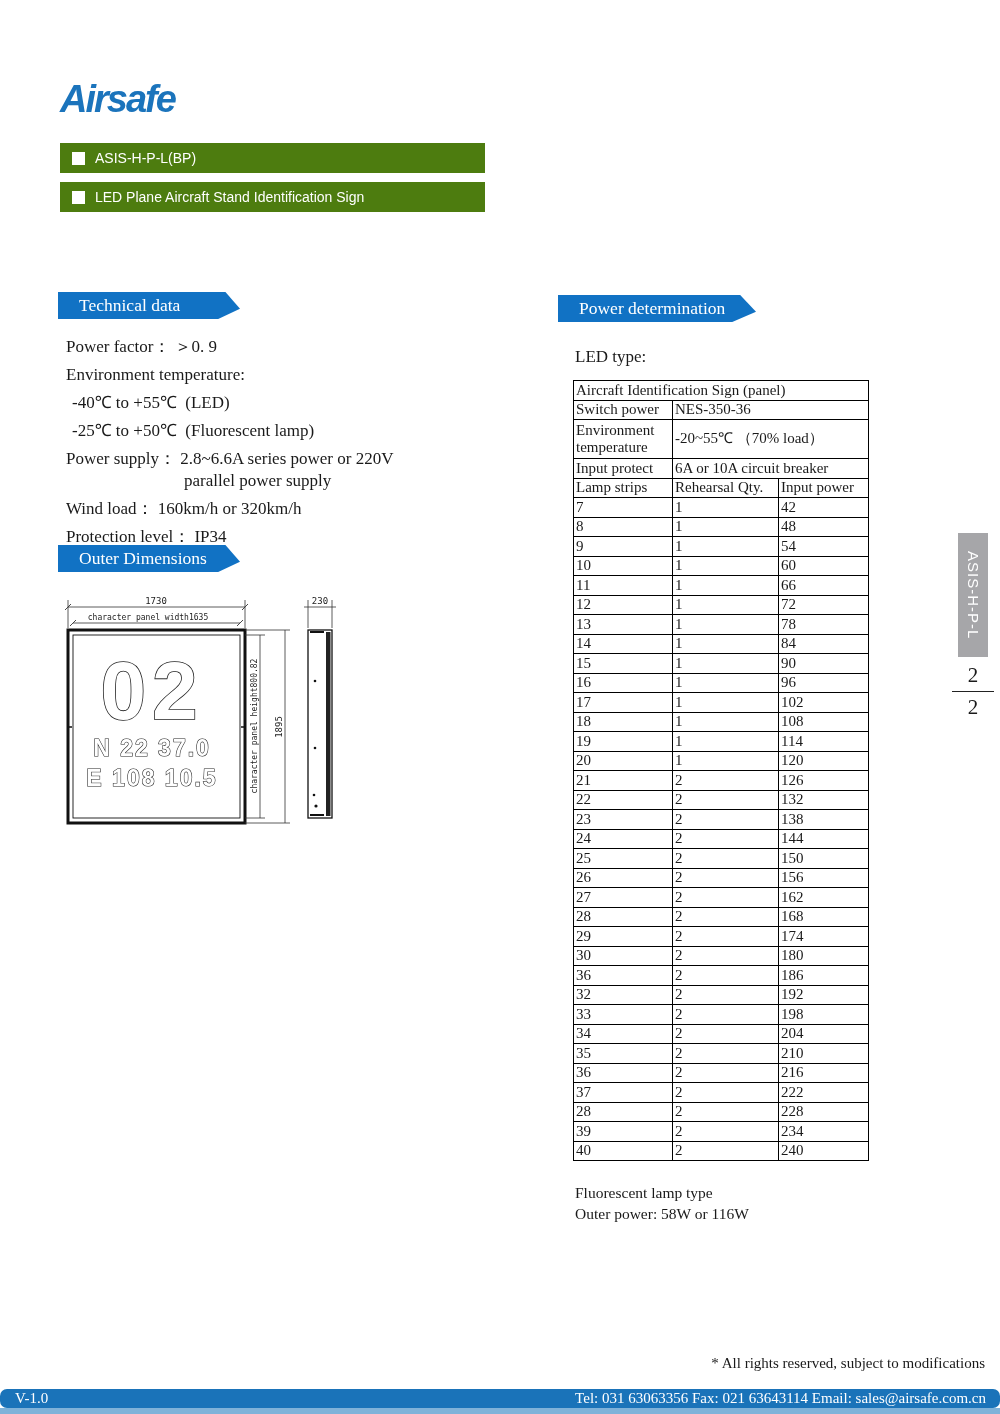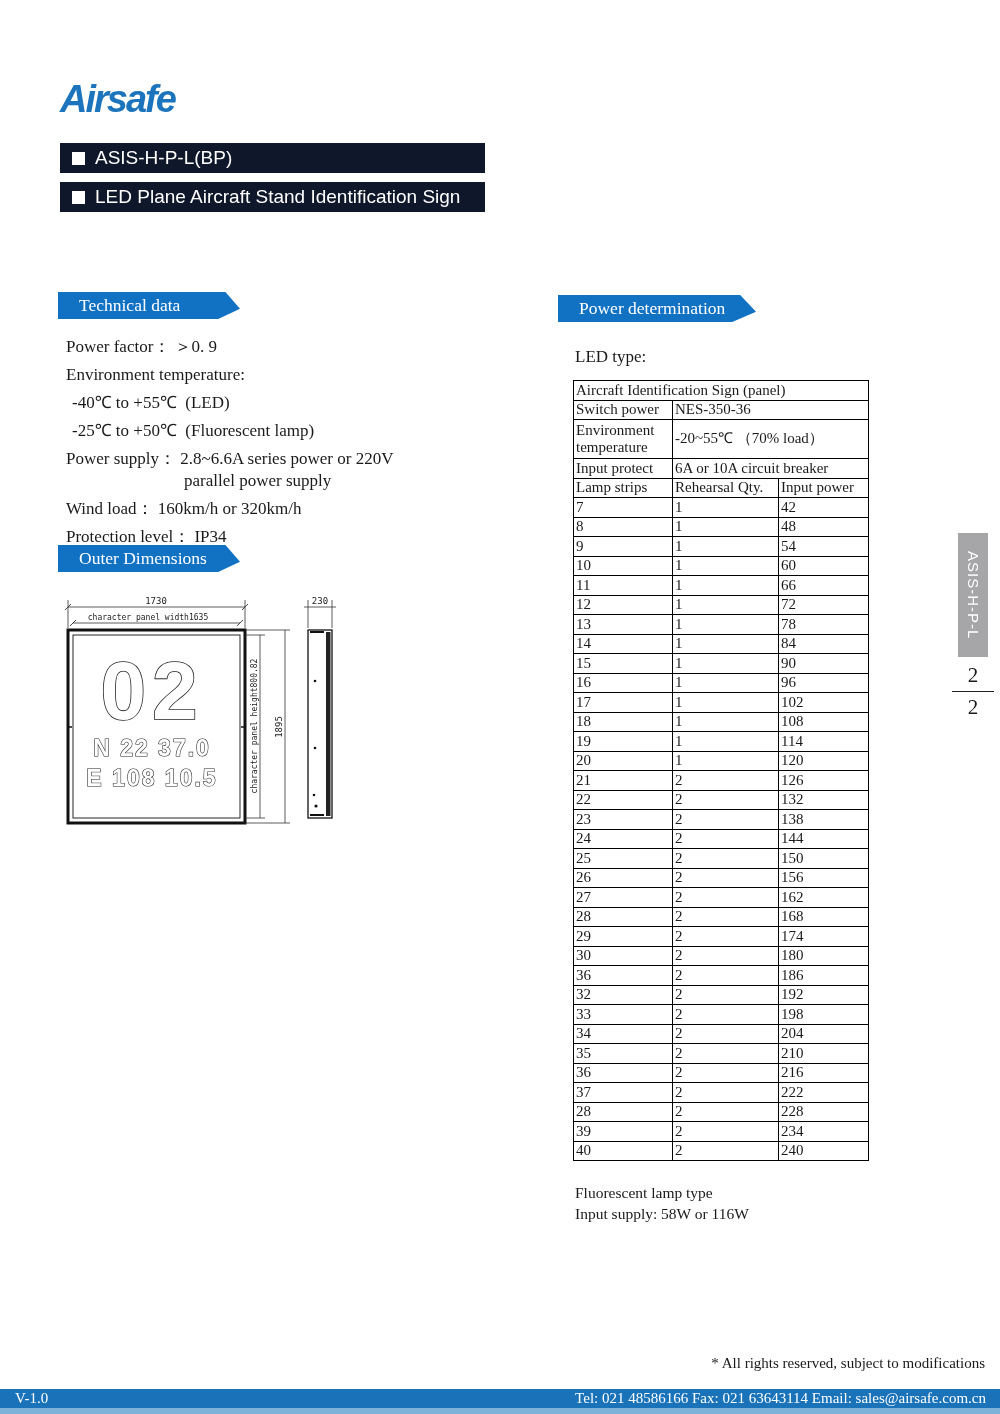--- a/index.html
+++ b/index.html
@@ -11,22 +11,22 @@
 
   
   .logo {
     position:absolute; left:60px; top:80px;
     font-family:"Liberation Sans", sans-serif;
     font-size:38px; font-weight:bold; font-style:italic;
     color:#1b74bc; letter-spacing:-2px; line-height:1;
   }
   .gray-bar {
     position:absolute; left:60px; width:425px; height:30px;
-    background:#0f172a; display:flex; align-items:center;
-    font-family:"Liberation Sans", sans-serif; font-size:19px; color:#ffffff;
+    background:#4d7c0f; display:flex; align-items:center;
+    font-family:"Liberation Sans", sans-serif; font-size:14px; color:#ffffff;
   }
   .gray-bar .bullet {
     width:13px; height:13px; background:#ffffff; margin:0 10px 0 12px; flex:0 0 auto;
   }
   .bar-1 { top:143px; }
   .bar-2 { top:182px; }
 
   
   .ribbon {
     position:absolute; height:27px; line-height:27px;
@@ -78,21 +78,21 @@
     font-family:"Liberation Sans", sans-serif; font-weight:bold;
     fill:#ffffff; stroke:#222; paint-order:stroke;
   }
 
   
   .footnote { position:absolute; right:15px; top:1355px; font-size:15px; }
   .footer-bar {
     position:absolute; left:0; top:1389px; width:1000px; height:19px;
     background:#1a73b9; color:#ffffff; font-size:15px;
     display:flex; justify-content:space-between; align-items:center;
-    padding:0 14px 0 15px; box-sizing:border-box;
+    padding:0 14px 0 15px; box-sizing:border-box;border-radius:7px;
   }
   .footer-strip { position:absolute; left:0; top:1408px; width:1000px; height:6px; background:#7fb2d9; }
 </style>
 </head>
 <body>
 
 <div class="page">
 
   <div class="logo">Airsafe</div>
 
@@ -317,21 +317,21 @@
         <tr>
           <td>40</td>
           <td>2</td>
           <td>240</td>
         </tr>
       </tbody>
   </table>
 
   <div class="fluorescent-note">
     <div>Fluorescent lamp type</div>
-    <div>Input supply: 58W or 116W</div>
+    <div>Outer power: 58W or 116W</div>
   </div>
 
   <div class="ribbon ribbon-dims">Outer Dimensions</div>
 
   <svg class="drawing" width="310" height="262" viewBox="0 0 310 262">
 
     <line x1="10" y1="12" x2="10" y2="40" stroke="#333" stroke-width="0.8"></line>
     <line x1="187" y1="12" x2="187" y2="40" stroke="#333" stroke-width="0.8"></line>
     <line x1="10" y1="19" x2="187" y2="19" stroke="#333" stroke-width="0.8"></line>
     <line x1="7" y1="22" x2="13" y2="16" stroke="#333" stroke-width="0.9"></line>
@@ -379,17 +379,17 @@
   <div class="side-tab">ASIS-H-P-L</div>
   <div class="page-frac">
     <div>2</div>
     <hr class="frac-line">
     <div>2</div>
   </div>
 
   <div class="footnote">* All rights reserved, subject to modifications</div>
   <div class="footer-bar">
     <span>V-1.0</span>
-    <span>Tel: 021 48586166 Fax: 021 63643114 Email: sales@airsafe.com.cn</span>
+    <span>Tel: 031 63063356 Fax: 021 63643114 Email: sales@airsafe.com.cn</span>
   </div>
   <div class="footer-strip"></div>
 
 </div>
 
 </body></html>

